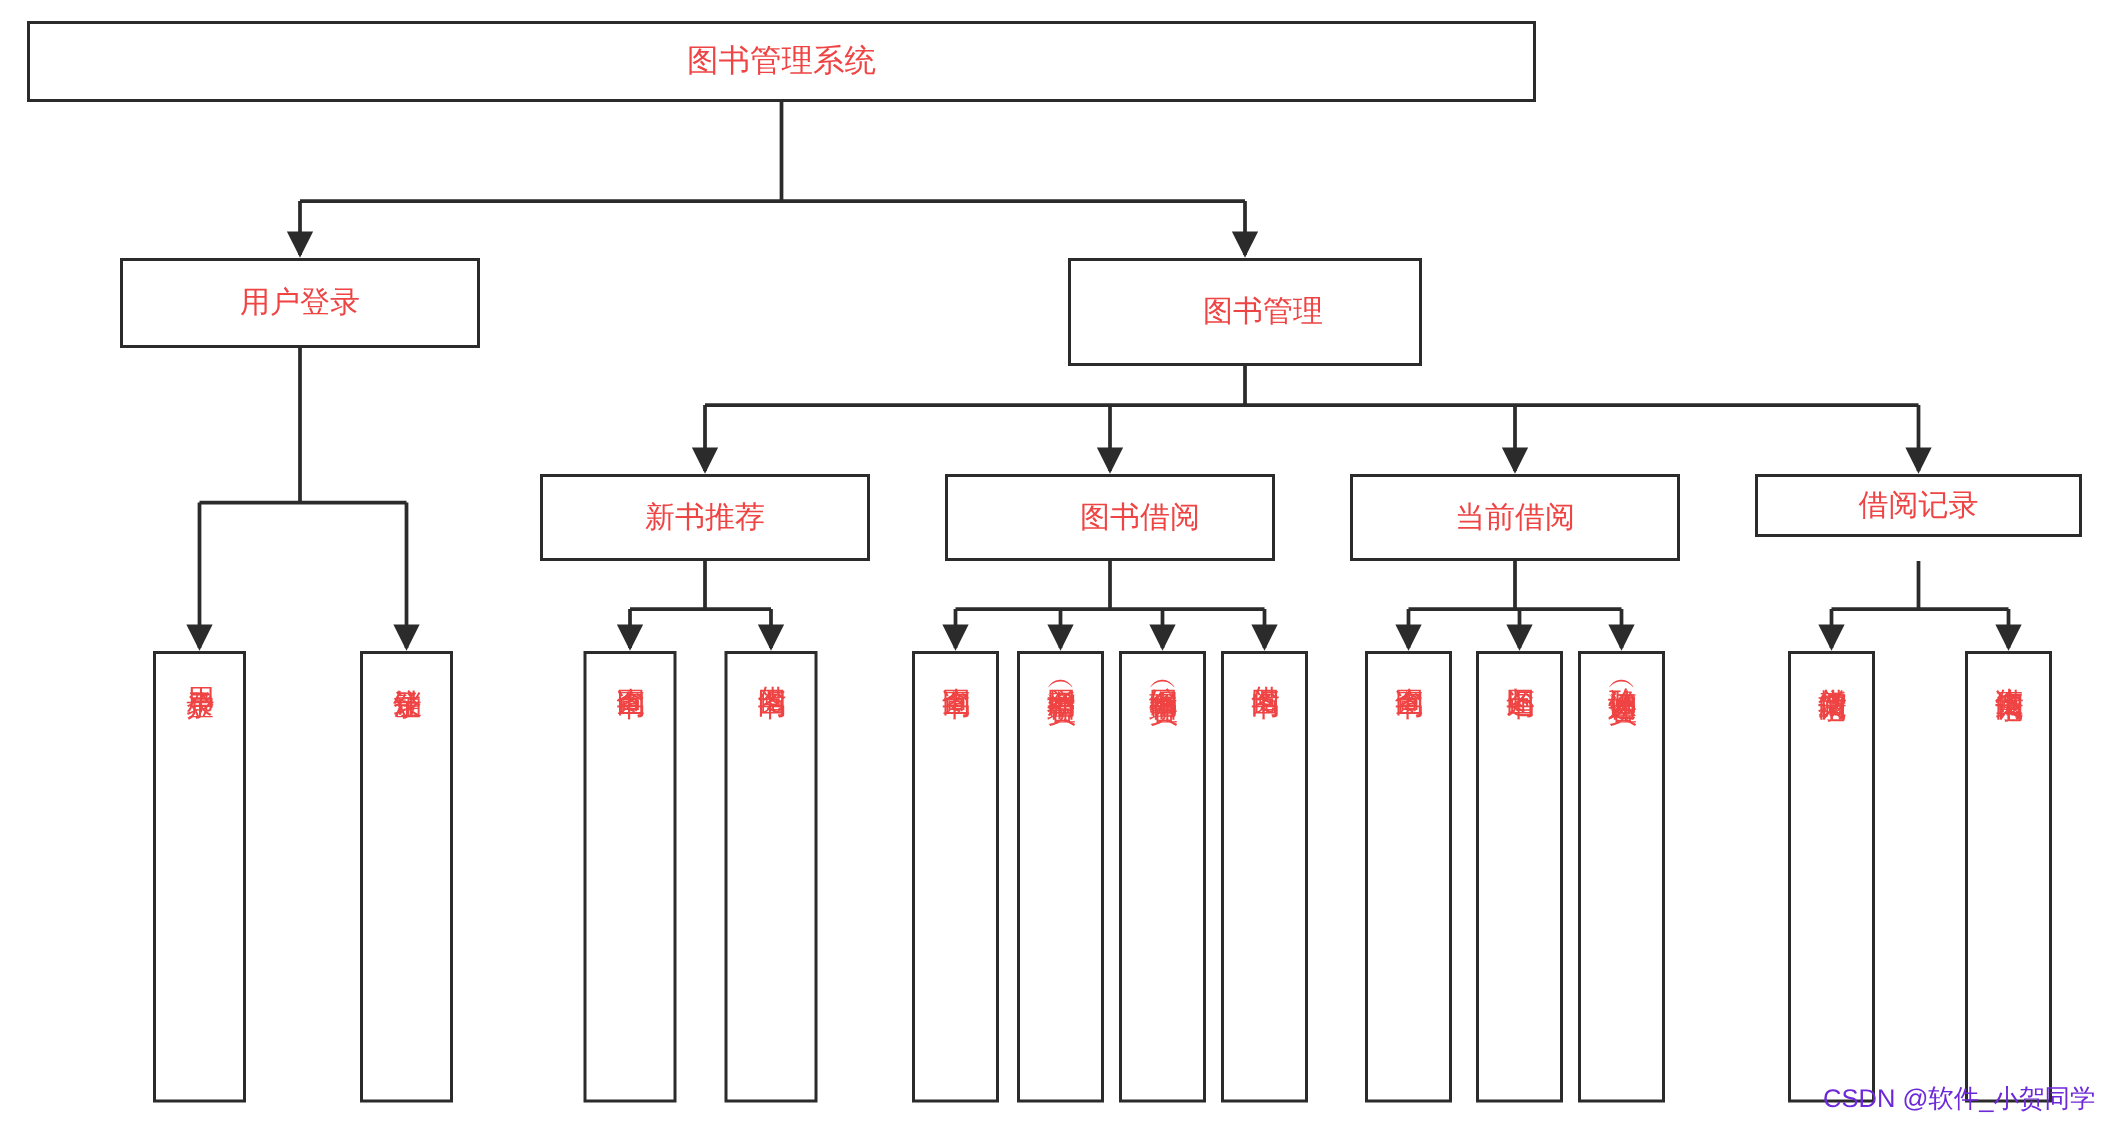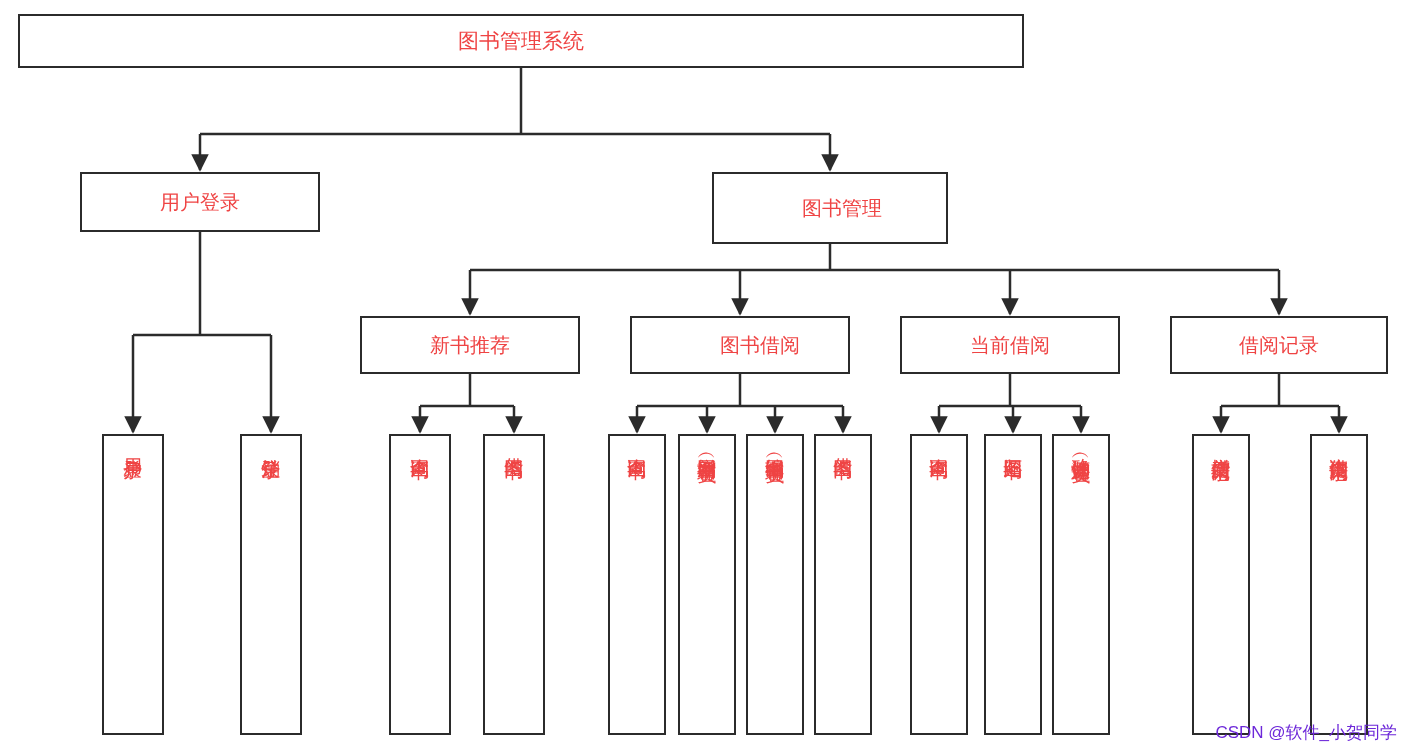--- a/index.html
+++ b/index.html
@@ -131,21 +131,21 @@
       </div>
       <div class="node branch" style="left: 360px; top: 316px; width: 220px; height: 58px;">
         <span class="label-h">新书推荐</span>
       </div>
       <div class="node branch" style="left: 630px; top: 316px; width: 220px; height: 58px; padding-left: 40px;">
         <span class="label-h">图书借阅</span>
       </div>
       <div class="node branch" style="left: 900px; top: 316px; width: 220px; height: 58px; font-family: Liberation Serif, serif;">
         <span class="label-h">当前借阅</span>
       </div>
-      <div class="node branch" style="left: 1170px; top: 316px; width: 218px; height: 58px;">
+      <div class="node branch" style="left: 1170px; top: 316px; width: 218px; height: 42px;">
         <span class="label-h">借阅记录</span>
       </div>
       <div class="node leaf" style="left: 102px; top: 434px; width: 62px; height: 301px;">
         <span class="label-v">用户登录</span>
       </div>
       <div class="node leaf" style="left: 240px; top: 434px; width: 62px; height: 301px;">
         <span class="label-v">注销登录</span>
       </div>
       <div class="node leaf" style="left: 389px; top: 434px; width: 62px; height: 301px;">
         <span class="label-v">查询图书</span>

